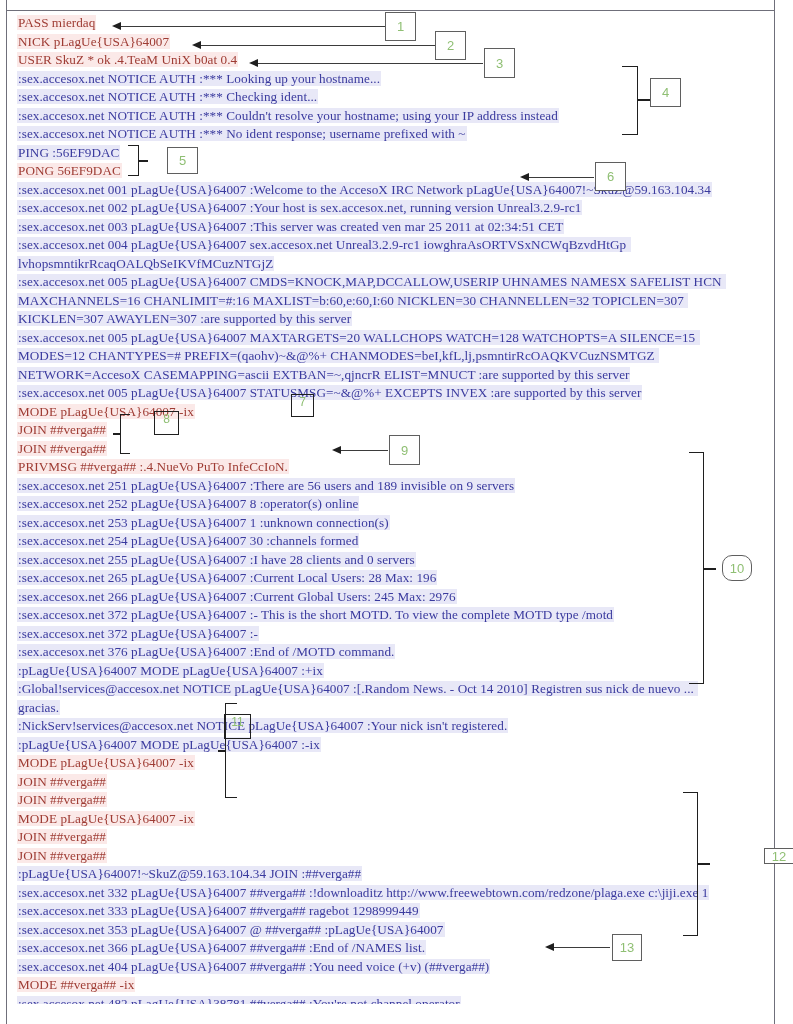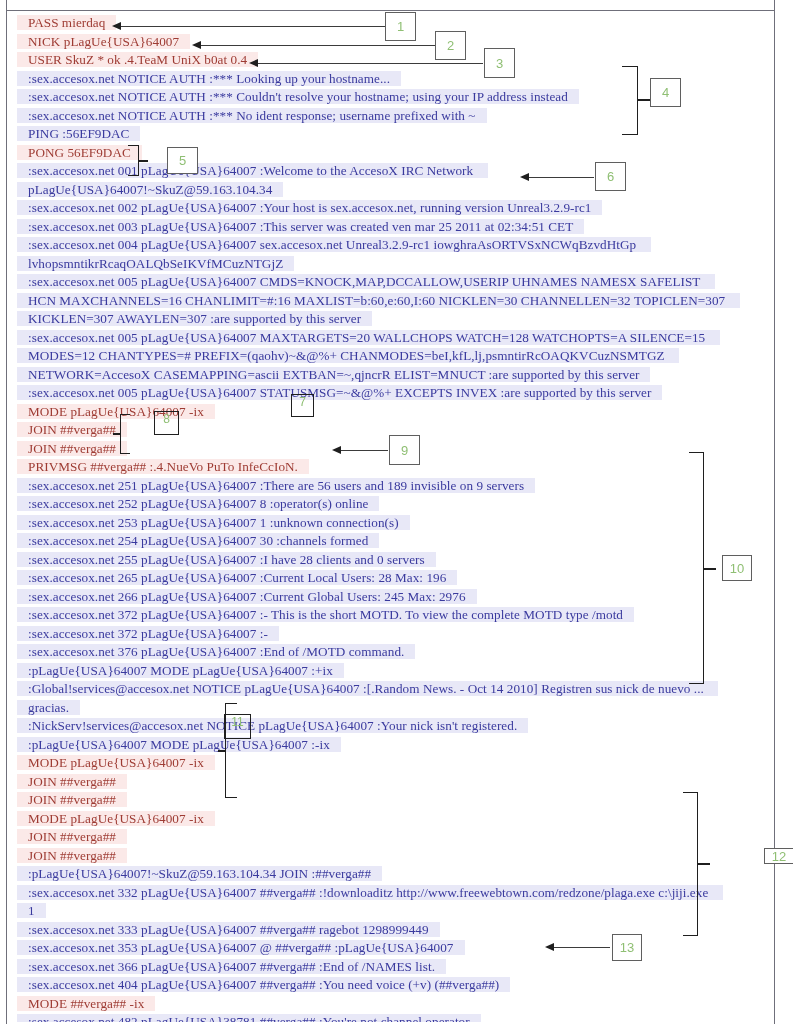--- a/index.html
+++ b/index.html
@@ -52,21 +52,21 @@
     width: 712px;
   }
   .line {
     font-size: 13.2px;
     line-height: 18.5px;
     white-space: pre-wrap;
     word-break: break-word;
     letter-spacing: 0.05px;
   }
   .line .txt {
-    padding: 0 11px;
+    padding: 0 1px;
     box-decoration-break: clone;
     -webkit-box-decoration-break: clone;
   }
   .sent .txt {
     color: #9e3b33;
     background: #fbe9e8;
   }
   .recv .txt {
     color: #3a3a9e;
     background: #e8e8f7;
@@ -155,20 +155,21 @@
 
   <div class="frame-left"></div>
   <div class="frame-right"></div>
   <div class="frame-top"></div>
 
   <div id="log">
       <div class="line sent"><span class="txt">PASS mierdaq</span></div>
       <div class="line sent"><span class="txt">NICK pLagUe{USA}64007</span></div>
       <div class="line sent"><span class="txt">USER SkuZ * ok .4.TeaM UniX b0at 0.4</span></div>
       <div class="line recv"><span class="txt">:sex.accesox.net NOTICE AUTH :*** Looking up your hostname...</span></div>
+      <div class="line recv"><span class="txt">:sex.accesox.net NOTICE AUTH :*** Checking ident...</span></div>
       <div class="line recv"><span class="txt">:sex.accesox.net NOTICE AUTH :*** Couldn't resolve your hostname; using your IP address instead</span></div>
       <div class="line recv"><span class="txt">:sex.accesox.net NOTICE AUTH :*** No ident response; username prefixed with ~</span></div>
       <div class="line recv"><span class="txt">PING :56EF9DAC</span></div>
       <div class="line sent"><span class="txt">PONG 56EF9DAC</span></div>
       <div class="line recv"><span class="txt">:sex.accesox.net 001 pLagUe{USA}64007 :Welcome to the AccesoX IRC Network pLagUe{USA}64007!~SkuZ@59.163.104.34</span></div>
       <div class="line recv"><span class="txt">:sex.accesox.net 002 pLagUe{USA}64007 :Your host is sex.accesox.net, running version Unreal3.2.9-rc1</span></div>
       <div class="line recv"><span class="txt">:sex.accesox.net 003 pLagUe{USA}64007 :This server was created ven mar 25 2011 at 02:34:51 CET</span></div>
       <div class="line recv"><span class="txt">:sex.accesox.net 004 pLagUe{USA}64007 sex.accesox.net Unreal3.2.9-rc1 iowghraAsORTVSxNCWqBzvdHtGp lvhopsmntikrRcaqOALQbSeIKVfMCuzNTGjZ</span></div>
       <div class="line recv"><span class="txt">:sex.accesox.net 005 pLagUe{USA}64007 CMDS=KNOCK,MAP,DCCALLOW,USERIP UHNAMES NAMESX SAFELIST HCN MAXCHANNELS=16 CHANLIMIT=#:16 MAXLIST=b:60,e:60,I:60 NICKLEN=30 CHANNELLEN=32 TOPICLEN=307 KICKLEN=307 AWAYLEN=307 :are supported by this server</span></div>
       <div class="line recv"><span class="txt">:sex.accesox.net 005 pLagUe{USA}64007 MAXTARGETS=20 WALLCHOPS WATCH=128 WATCHOPTS=A SILENCE=15 MODES=12 CHANTYPES=# PREFIX=(qaohv)~&amp;@%+ CHANMODES=beI,kfL,lj,psmntirRcOAQKVCuzNSMTGZ NETWORK=AccesoX CASEMAPPING=ascii EXTBAN=~,qjncrR ELIST=MNUCT :are supported by this server</span></div>
@@ -267,21 +268,21 @@
   </div>
   <div class="callout" style="left:167px; top:147px; width:31px; height:27px;">
     <span>5</span>
   </div>
   <div class="callout" style="left:595px; top:162px; width:31px; height:29px;">
     <span>6</span>
   </div>
   <div class="callout" style="left:389px; top:435px; width:31px; height:30px;">
     <span>9</span>
   </div>
-  <div class="callout" style="left:722px; top:555px; width:30px; height:26px;">
+  <div class="callout" style="left:722px; top:555px; width:30px; height:26px;border-radius:10px;">
     <span>10</span>
   </div>
   <div class="callout" style="left:764px; top:848px; width:30px; height:16px;">
     <span>12</span>
   </div>
   <div class="callout" style="left:612px; top:934px; width:30px; height:27px;align-items:center;">
     <span>13</span>
   </div>
 
 </div>

